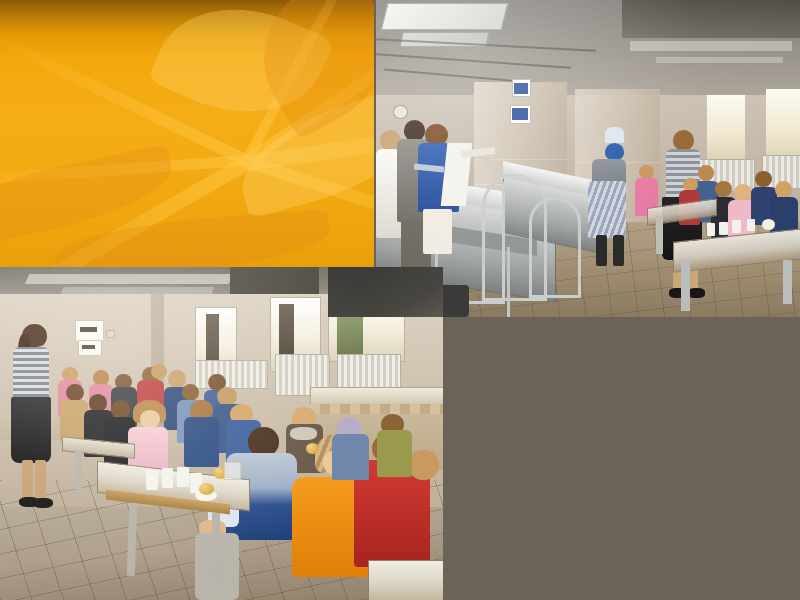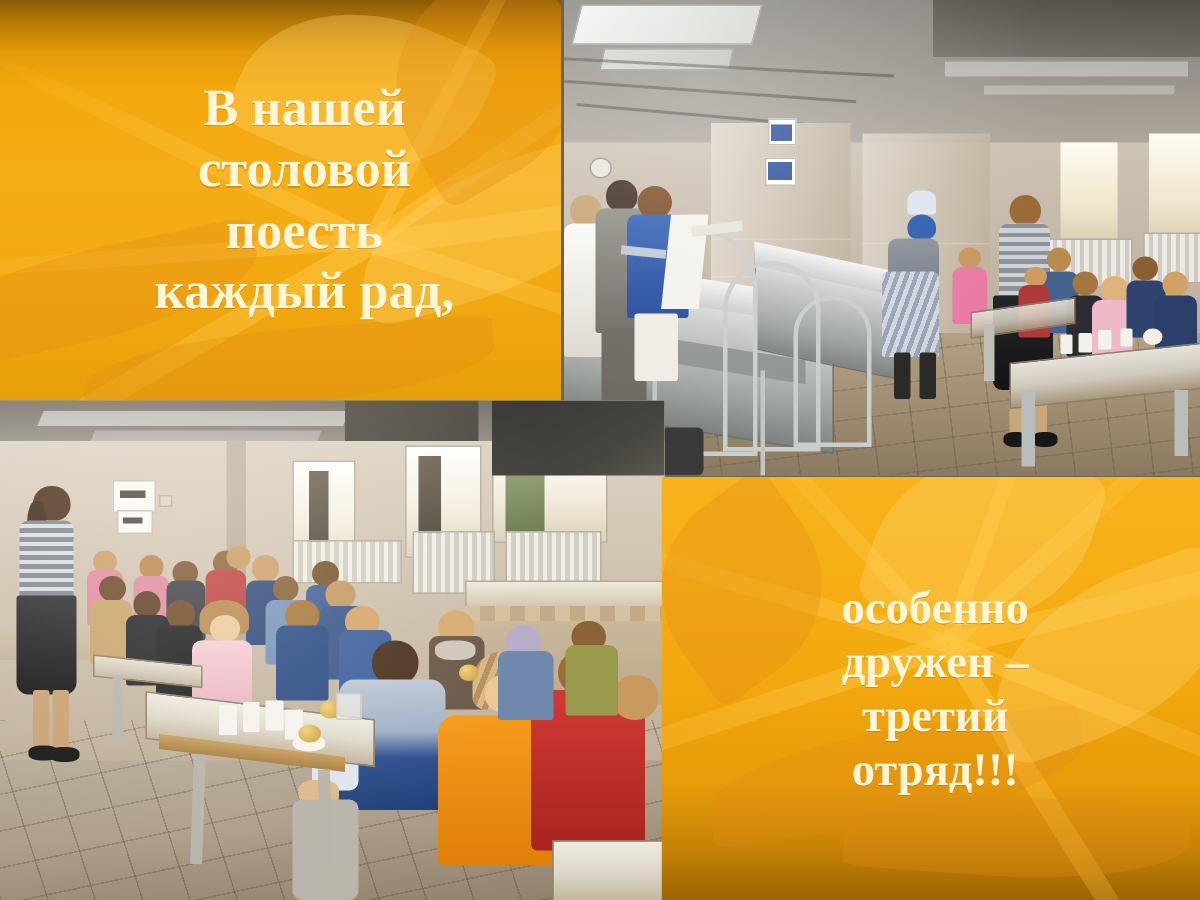--- a/index.html
+++ b/index.html
@@ -473,42 +473,16 @@
       <div class="ray" style="left:60%;top:55%;width:50%;transform:rotate(18deg);height:13px;"></div>
       <div class="ray" style="left:60%;top:55%;width:62%;transform:rotate(150deg);height:15px;"></div>
       <div class="ray" style="left:60%;top:55%;width:56%;transform:rotate(176deg);height:11px;"></div>
       <div class="ray" style="left:60%;top:55%;width:48%;transform:rotate(206deg);height:12px;"></div>
       <div class="leaf" style="left:8%;top:58%;width:40%;height:14%;transform:rotate(-12deg);"></div>
       <div class="leaf" style="left:28%;top:70%;width:46%;height:12%;transform:rotate(-4deg);"></div>
       <div class="leaf-light" style="left:46%;top:20%;width:26%;height:26%;transform:rotate(24deg);"></div>
       <div class="leaf-light" style="left:58%;top:44%;width:34%;height:20%;transform:rotate(-16deg);"></div>
       <div class="leaf" style="left:62%;top:16%;width:22%;height:30%;transform:rotate(-30deg);"></div>
     </div>
-    <div class="panel-text">В нашей
-столовой
-поесть
-каждый рад,</div>
   </div>
 
-  <div class="panel" id="panel-bottom">
-    <div class="panel-bg panel-grad-bottom"></div>
-    <div class="rays">
-      <div class="ray" style="left:52%;top:42%;width:56%;transform:rotate(-14deg);height:15px;"></div>
-      <div class="ray" style="left:52%;top:42%;width:50%;transform:rotate(-42deg);height:12px;"></div>
-      <div class="ray" style="left:52%;top:42%;width:44%;transform:rotate(-70deg);height:10px;"></div>
-      <div class="ray" style="left:52%;top:42%;width:54%;transform:rotate(22deg);height:13px;"></div>
-      <div class="ray" style="left:52%;top:42%;width:60%;transform:rotate(58deg);height:14px;"></div>
-      <div class="ray" style="left:52%;top:42%;width:58%;transform:rotate(162deg);height:15px;"></div>
-      <div class="ray" style="left:52%;top:42%;width:52%;transform:rotate(196deg);height:12px;"></div>
-      <div class="ray" style="left:52%;top:42%;width:46%;transform:rotate(228deg);height:11px;"></div>
-      <div class="leaf" style="left:24%;top:56%;width:44%;height:14%;transform:rotate(-8deg);"></div>
-      <div class="leaf" style="left:40%;top:66%;width:40%;height:12%;transform:rotate(4deg);"></div>
-      <div class="leaf-light" style="left:44%;top:14%;width:24%;height:28%;transform:rotate(18deg);"></div>
-      <div class="leaf-light" style="left:56%;top:34%;width:30%;height:22%;transform:rotate(-20deg);"></div>
-      <div class="leaf" style="left:18%;top:22%;width:20%;height:26%;transform:rotate(-36deg);"></div>
-    </div>
-    <div class="panel-text">особенно
-дружен –
-третий
-отряд!!!</div>
-  </div>
 
 </div>
 
 </body></html>

